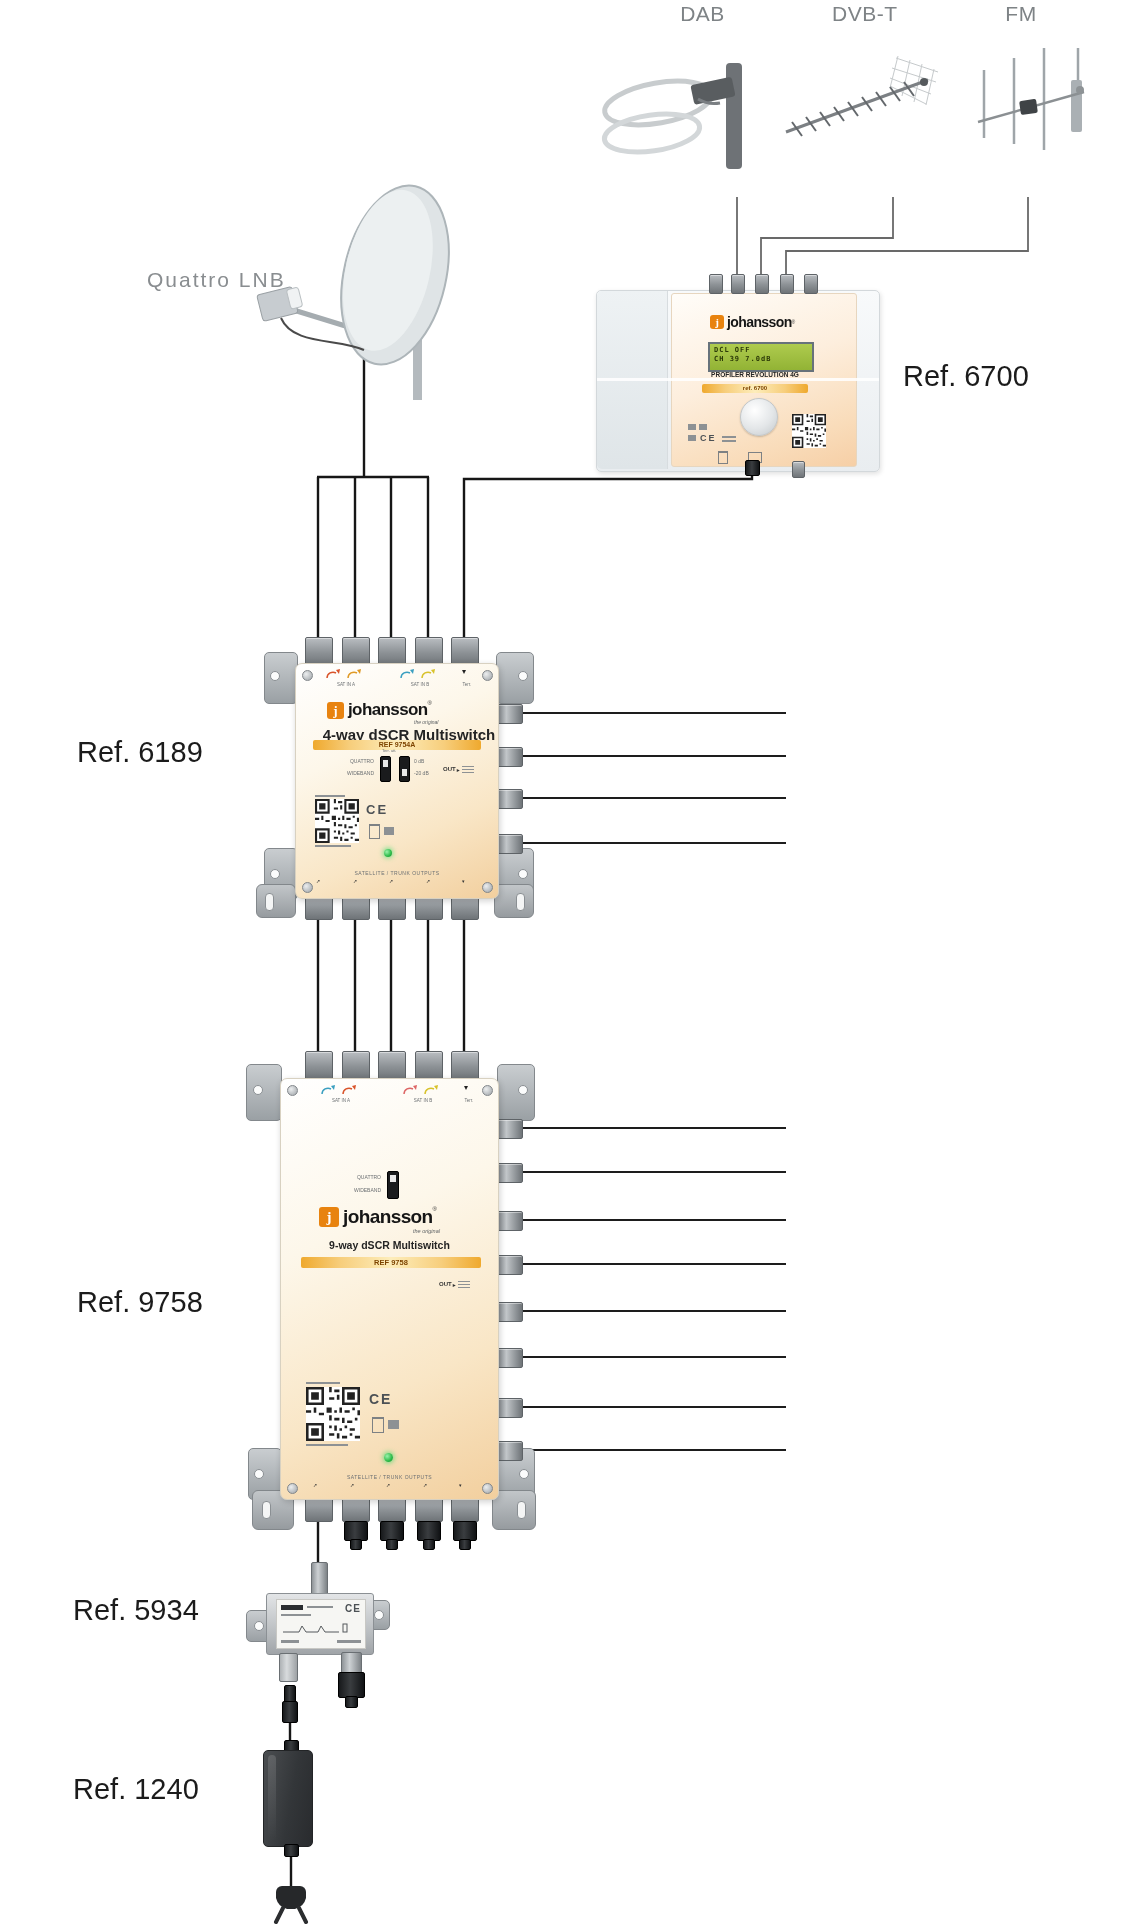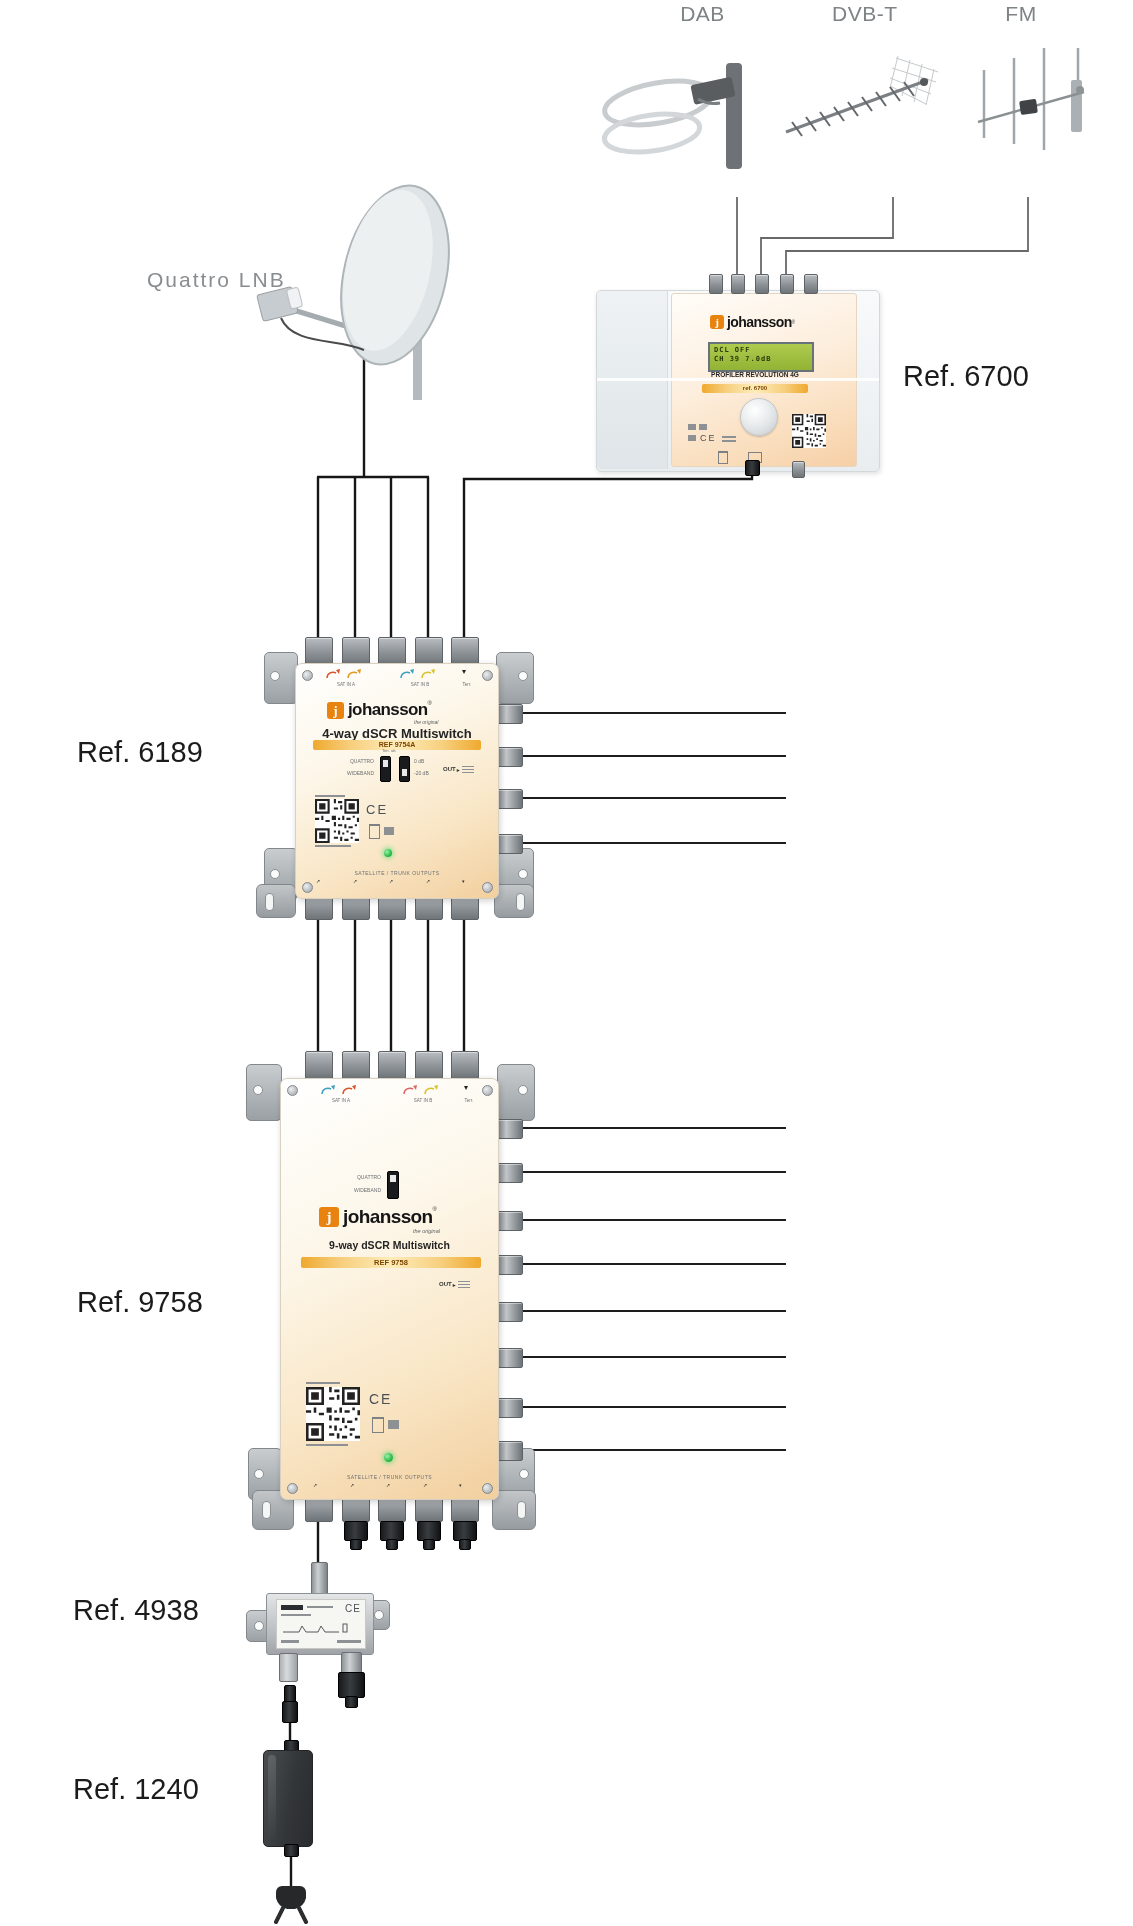--- a/index.html
+++ b/index.html
@@ -32,21 +32,21 @@
   .jsq{background:#e8830f;color:#fff;font-weight:700;text-align:center;border-radius:3px;
        font-family:"Liberation Serif",serif;}
   .jtxt{font-weight:700;color:#161616;letter-spacing:-.6px;white-space:nowrap;}
   .tagline{font-style:italic;color:#5c6063;white-space:nowrap;}
   .typeline{font-weight:700;color:#242424;text-align:center;white-space:nowrap;}
   .microlbl{color:#6c7073;white-space:nowrap;}
   .toggle{background:#1a1b1d;border-radius:2px;border:1px solid #000;}
   .notch{background:#e9e9e9;height:7px;margin:3px 2px 0 2px;}
   .led{border-radius:50%;background:radial-gradient(circle at 35% 35%,#9bf2ab,#2aba47 60%,#159335);
        box-shadow:0 0 5px 1px rgba(70,220,110,.75);}
-  .ce{color:#4c5155;font-weight:400;letter-spacing:2px;white-space:nowrap;}
+  .ce{color:#4c5155;font-weight:700;letter-spacing:2px;white-space:nowrap;}
   .binicon{border:1px solid #7d8184;border-top:2px solid #7d8184;background:transparent;}
   .microbar{background:#8d9194;}
 
   
   .amp-outer{background:linear-gradient(180deg,#f8fafb,#e9edf0);border:1px solid #d3d8db;
              border-radius:5px;box-shadow:1px 2px 5px rgba(0,0,0,.12);}
   .amp-side{background:linear-gradient(180deg,#eef2f4,#dfe5e8);border-right:1px solid #d7dcdf;border-radius:5px 0 0 5px;}
   .amp-panel{background:linear-gradient(160deg,#fffdf9 0%,#fdeedd 45%,#f9dcba 80%,#f6cfa6 100%);
              border:1px solid #e7d6bf;border-radius:3px;}
   .lcd{background:linear-gradient(#aecb4e,#92b335);border:2px solid #67727b;color:#2c3a08;
@@ -286,21 +286,21 @@
     <div class="abs microlbl" style="left:98px;top:18px;width:52px;font-size:4.5px;text-align:center;">SAT IN B</div>
     <span class="abs" style="left:166px;top:3px;font-size:8px;color:#222;">▾</span>
     <div class="abs microlbl" style="left:158px;top:18px;width:26px;font-size:4.5px;text-align:center;">Terr.</div>
 
     <div class="abs" style="left:31px;top:36px;display:flex;align-items:center;">
       <span class="jsq" style="width:17px;height:17px;font-size:13px;line-height:17px;">j</span>
       <span class="jtxt" style="font-size:17px;margin-left:4px;">johansson</span>
       <span style="font-size:6px;color:#333;align-self:flex-start;">®</span>
     </div>
     <div class="abs tagline" style="left:118px;top:55px;font-size:5px;">the original</div>
-    <div class="abs typeline" style="left:0;top:62px;width:202px;font-size:13px;">4-way dSCR Multiswitch</div>
+    <div class="abs typeline" style="left:12px;top:62px;width:202px;font-size:15px;">4-way dSCR Multiswitch</div>
     <div class="abs gold-band" style="left:17px;top:76px;width:168px;height:10px;font-size:7px;line-height:10px;">REF 9754A</div>
 
     <div class="abs microlbl" style="left:86px;top:84px;width:40px;font-size:4px;">Terr. att.</div>
     <div class="abs microlbl" style="left:28px;top:94px;width:50px;font-size:5px;text-align:right;">QUATTRO</div>
     <div class="abs microlbl" style="left:28px;top:106px;width:50px;font-size:5px;text-align:right;">WIDEBAND</div>
     <div class="abs toggle" style="left:84px;top:92px;width:9px;height:24px;">
         <div class="notch"></div>
       </div>
     <div class="abs toggle" style="left:103px;top:92px;width:9px;height:24px;">
         <div class="notch" style="margin-top:12px;"></div>
@@ -453,21 +453,21 @@
     <div class="abs microlbl" style="left:0;top:395px;width:217px;font-size:5px;text-align:center;letter-spacing:.5px;">SATELLITE / TRUNK OUTPUTS</div>
     <div class="abs" style="left:0;top:403px;width:217px;font-size:5px;color:#333;">
       <span class="abs" style="left:32px;">↗</span>
       <span class="abs" style="left:69px;">↗</span>
       <span class="abs" style="left:105px;">↗</span>
       <span class="abs" style="left:142px;">↗</span>
       <span class="abs" style="left:178px;">▾</span>
     </div>
   </div>
 
-  <div class="abs ref-label" style="left:73px;top:1594px;">Ref. 4938</div>
+  <div class="abs ref-label" style="left:73px;top:1594px;">Ref. 5934</div>
 
   <div class="abs cyl" style="left:311px;top:1562px;width:15px;height:32px;z-index:3"></div>
   <div class="abs bracket" style="left:246px;top:1610px;width:24px;height:30px;z-index:2">
       <span class="hole" style="left:7px;top:10px;"></span>
     </div>
   <div class="abs bracket" style="left:368px;top:1600px;width:20px;height:28px;z-index:2">
       <span class="hole" style="left:5px;top:9px;"></span>
     </div>
 
   <div class="abs inj-body" style="left:266px;top:1593px;width:106px;height:60px;z-index:3">

